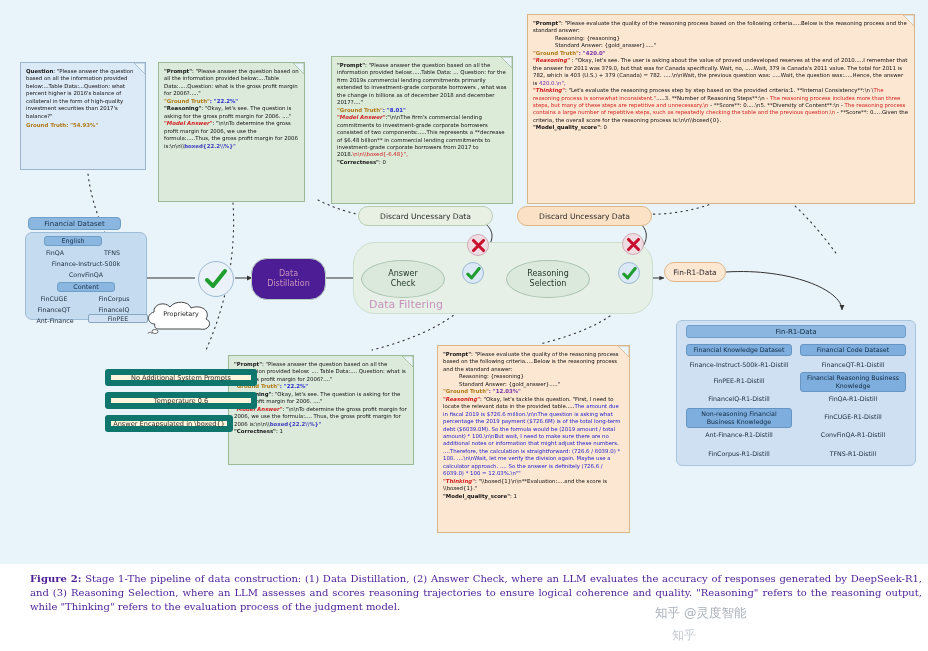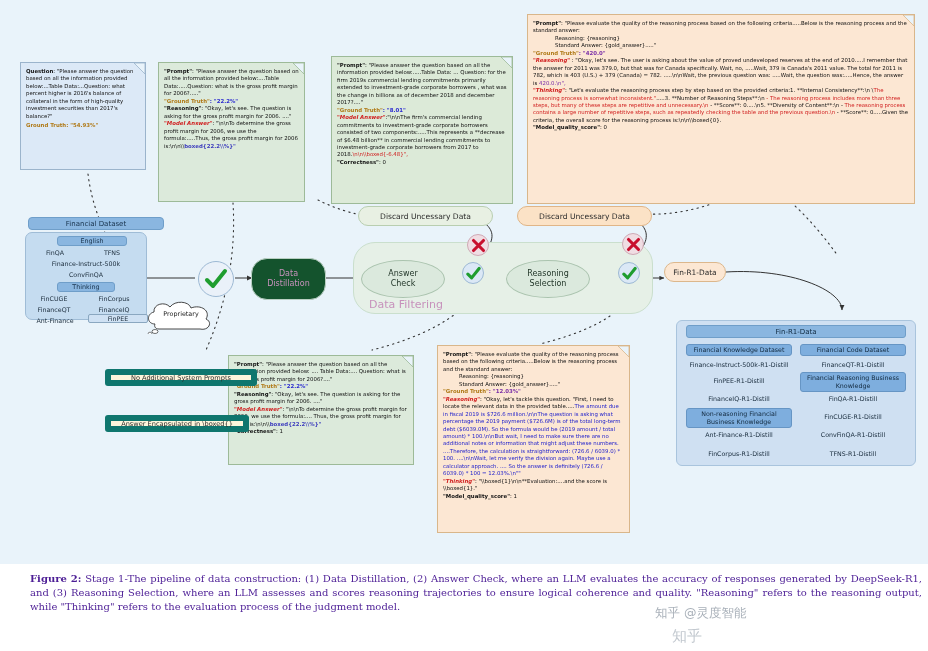--- a/index.html
+++ b/index.html
@@ -80,21 +80,21 @@
     border:1px solid #8aa7c0;background:#cfe1f3;border-radius:2px;
     padding:0 3px;
   }
 
   .stage{
     position:absolute;box-sizing:border-box;
     border:1px solid #b9cfc2;border-radius:16px;
     display:flex;align-items:center;justify-content:center;
     text-align:center;line-height:1.25;
   }
-  .stage-dd{background:#14532d;color:#c792bc;font-size:8px;}
+  .stage-dd{background:#4c1d95;color:#c792bc;font-size:8px;}
   .stage-ell{
     position:absolute;box-sizing:border-box;
     background:#dbe9dd;border:1px solid #aac3ae;
     border-radius:50%/50%;
     display:flex;align-items:center;justify-content:center;
     text-align:center;font-size:8px;color:#23372a;line-height:1.25;
   }
   .filter-band{
     position:absolute;box-sizing:border-box;
     background:#e6f0e7;border:1px solid #cadfcd;border-radius:22px;
@@ -173,21 +173,21 @@
   }
   .cap b{font-weight:bold;}
   .wm{
     position:absolute;left:655px;top:41px;
     font-family:"DejaVu Sans", sans-serif;
     font-size:12.5px;color:#9aa3ad;opacity:.85;white-space:nowrap;
   }
   .wm2{
     position:absolute;left:672px;top:63px;
     font-family:"DejaVu Sans", sans-serif;
-    font-size:15px;color:#b8bfc7;opacity:.85;white-space:nowrap;
+    font-size:12px;color:#b8bfc7;opacity:.85;white-space:nowrap;
   }
 </style>
 </head>
 <body>
 
 <div id="canvas">
 
   <div id="figwrap">
 
     <svg class="layer" viewBox="0 0 928 564">
@@ -292,27 +292,27 @@
       <span class="k-bold">"Prompt"</span><span class="c-black">: "Please evaluate the quality of the reasoning process based on the following criteria.....Below is the reasoning process and the standard answer:</span><br>
       <span style="padding-left:16px;" class="c-black">Reasoning: {reasoning}</span><br>
       <span style="padding-left:16px;" class="c-black">Standard Answer: {gold_answer}....."</span><br>
       <span class="c-gt">"Ground Truth"</span><span class="c-gtv2">:   "12.03%"</span><br>
       <span class="c-ma">"Reasoning"</span><span class="c-black">: "Okay, let's tackle this question. "First, I need to locate the relevant data in the provided table.....</span><span class="c-blue">The amount due in fiscal 2019 is $726.6 million.\n\nThe question is asking what percentage the 2019 payment ($726.6M) is of the total long-term debt ($6039.0M). So the formula would be (2019 amount / total amount) * 100.\n\nBut wait, I need to make sure there are no additional notes or information that might adjust these numbers. ....Therefore, the calculation is straightforward: (726.6 / 6039.0) * 100. ....\n\nWait, let me verify the division again. Maybe use a calculator approach. .... So the answer is definitely (726.6 / 6039.0) * 100 = 12.03%.\n""</span><br>
       <span class="c-ma">"Thinking"</span><span class="c-black">: "\\boxed{1}\n\n**Evaluation:....and the score is \\boxed{1}."</span><br>
       <span class="k-bold">"Model_quality_score"</span><span class="c-black">: 1</span>
     </div>
 
     <div class="ds-box" style="left:25px;top:232px;width:122px;height:88px;"></div>
-    <div class="ds-title" style="left:28px;top:217px;width:136px;height:13px;">Financial Dataset</div>
-    <div class="ds-sub" style="left:57px;top:236px;width:70px;height:10px;">English</div>
+    <div class="ds-title" style="left:28px;top:217px;width:93px;height:13px;">Financial Dataset</div>
+    <div class="ds-sub" style="left:44px;top:236px;width:58px;height:10px;">English</div>
     <div class="ds-item" style="left:34px;top:249px;width:42px;">FinQA</div>
     <div class="ds-item" style="left:92px;top:249px;width:40px;">TFNS</div>
     <div class="ds-item" style="left:28px;top:260px;width:116px;">Finance-Instruct-500k</div>
     <div class="ds-item" style="left:28px;top:271px;width:116px;">ConvFinQA</div>
-    <div class="ds-sub" style="left:57px;top:282px;width:58px;height:10px;">Thinking</div>
+    <div class="ds-sub" style="left:57px;top:282px;width:58px;height:10px;">Content</div>
     <div class="ds-item" style="left:30px;top:295px;width:48px;">FinCUGE</div>
     <div class="ds-item" style="left:87px;top:295px;width:54px;">FinCorpus</div>
     <div class="ds-item" style="left:28px;top:306px;width:52px;">FinanceQT</div>
     <div class="ds-item" style="left:87px;top:306px;width:54px;">FinanceIQ</div>
     <div class="ds-item" style="left:26px;top:317px;width:58px;">Ant-Finance</div>
     <div class="ds-item boxed" style="left:88px;top:314px;width:52px;">FinPEE</div>
 
     <svg style="position:absolute;left:143px;top:300px;width:74px;height:34px;" viewBox="0 0 74 34">
       <path d="M12,24 C4,24 3,14 11,12 C10,4 22,1 27,7 C32,0 46,1 48,8 C58,4 68,11 63,19 C70,22 66,31 57,29 L16,29 C12,29 11,26 12,24 z" fill="#ffffff" stroke="#333" stroke-width="0.9"></path>
       <ellipse cx="12" cy="31.5" rx="3" ry="2" fill="#ffffff" stroke="#333" stroke-width="0.7"></ellipse>
@@ -359,21 +359,22 @@
         <path d="M3,13 L9,19 L21,4" fill="none" stroke="#1f9d2f" stroke-width="5" stroke-linecap="round" stroke-linejoin="round"></path>
       </svg>
     </div>
 
     <div class="discard g" style="left:358px;top:206px;width:135px;height:20px;">Discard Uncessary Data</div>
     <div class="discard o" style="left:517px;top:206px;width:135px;height:20px;">Discard Uncessary Data</div>
 
     <div class="finr1" style="left:664px;top:262px;width:62px;height:20px;">Fin-R1-Data</div>
 
     <div class="cfg" style="left:105px;top:369px;width:152px;height:17px;">No Additional System Prompts</div>
-    <div class="cfg" style="left:105px;top:415px;width:144px;height:17px;">Answer Encapsulated in \boxed{}</div>
+    <div class="cfg" style="left:105px;top:392px;width:152px;height:17px;">Temperature 0.6</div>
+    <div class="cfg" style="left:105px;top:415px;width:128px;height:17px;">Answer Encapsulated in \boxed{}</div>
 
     <div class="fr-panel" style="left:676px;top:320px;width:240px;height:146px;"></div>
     <div class="fr-head" style="left:686px;top:325px;width:220px;height:13px;">Fin-R1-Data</div>
 
     <div class="fr-cat" style="left:686px;top:344px;width:106px;height:12px;">Financial Knowledge Dataset</div>
     <div class="fr-cat" style="left:800px;top:344px;width:106px;height:12px;">Financial Code Dataset</div>
 
     <div class="fr-item" style="left:683px;top:361px;width:112px;">Finance-Instruct-500k-R1-Distill</div>
     <div class="fr-item" style="left:800px;top:361px;width:106px;">FinanceQT-R1-Distill</div>
 

